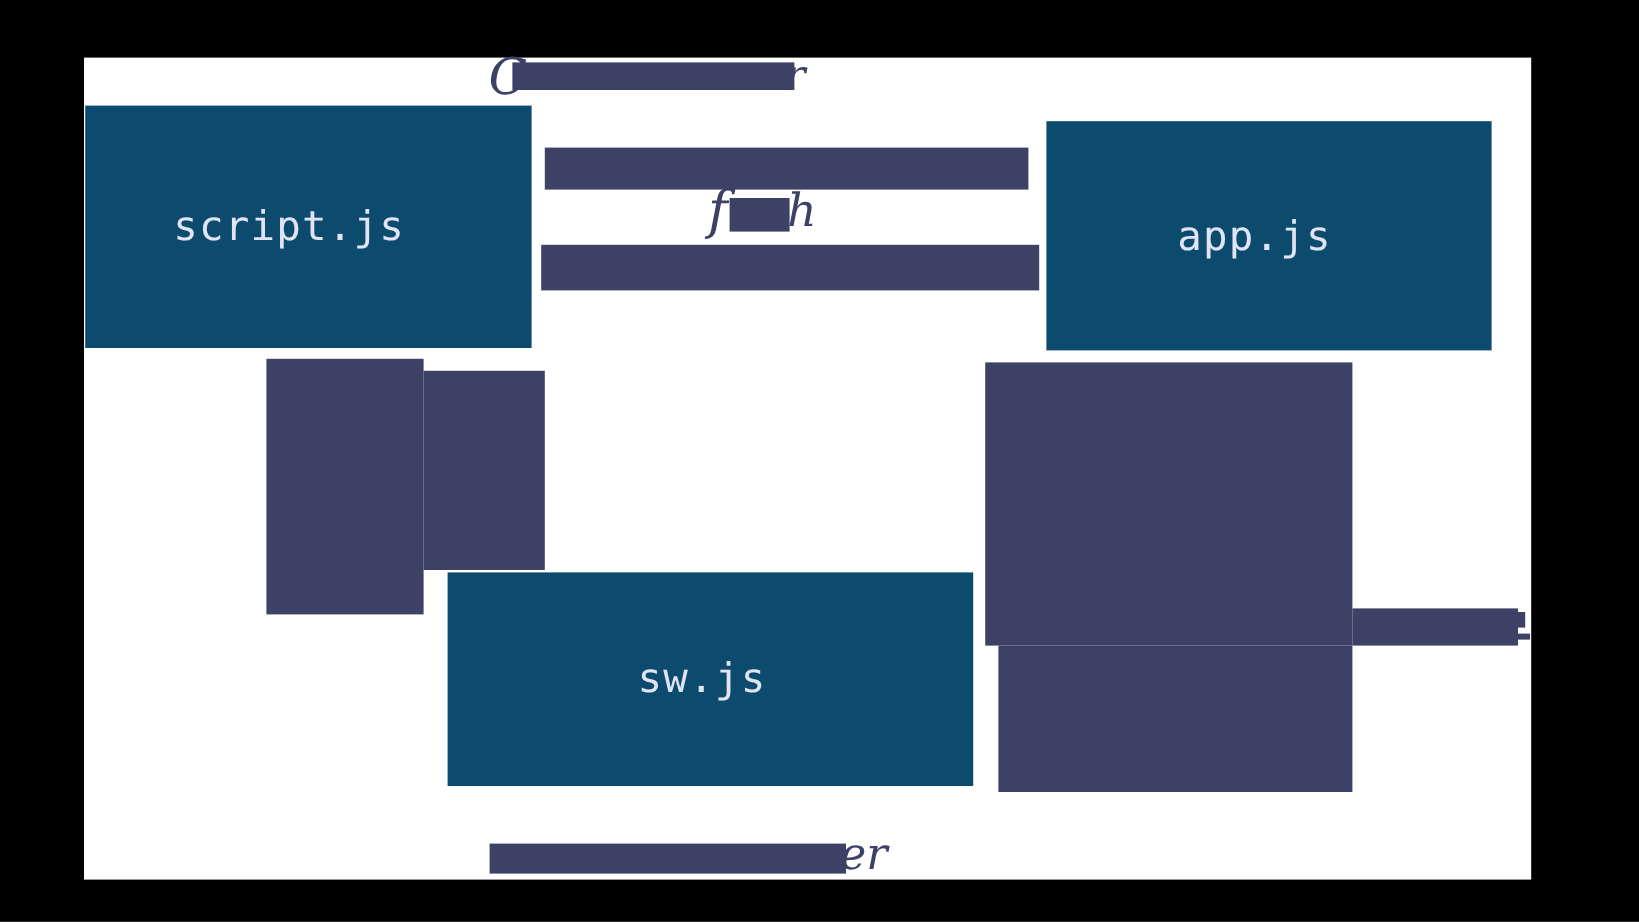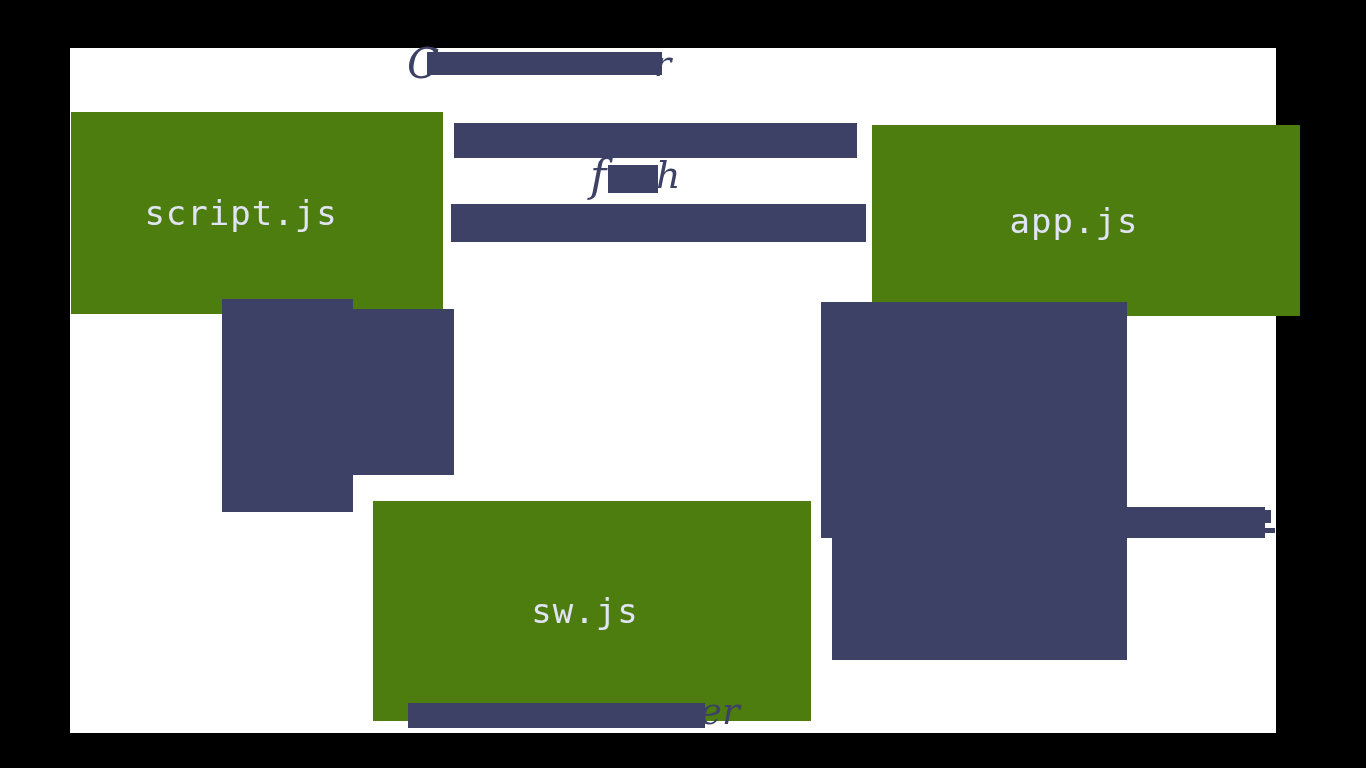--- a/index.html
+++ b/index.html
@@ -41,35 +41,35 @@
   .r-left-b      { left:283px;  top:261px; width:101px; height:166px; }
   .r-right-a     { left:751px;  top:254px; width:306px; height:236px; }
   .r-right-bar   { left:1057px; top:459px; width:138px; height:31px; }
   .r-right-b     { left:762px;  top:490px; width:295px; height:122px; }
   .r-frag-nub    { left:1195px; top:462px; width:6px;   height:13px; }
   .r-frag-tail   { left:1195px; top:480px; width:10px;  height:5px; }
   .r-bottom      { left:338px;  top:655px; width:297px; height:25px; }
 
   
   .filebox {
-    background:#4d7c0f;
-    display:flex; align-items:center; justify-content:center;margin-top:24px;
+    background:#0c4a6e;
+    display:flex; align-items:center; justify-content:center;
   }
   .filebox .lbl {
     font-family:"DejaVu Sans Mono", monospace;
     font-size:34px;
     color:#e0e4f4;
     letter-spacing:1px;
     white-space:nowrap;
   }
   .box-script { left:1px;   top:40px;  width:372px; height:202px; }
   .box-script .lbl { transform:translateX(-16px); }
-  .box-app    { left:802px; top:53px;  width:428px; height:191px; }
+  .box-app    { left:802px; top:53px;  width:371px; height:191px; }
   .box-app .lbl { transform:translateX(-12px); }
-  .box-sw     { left:303px; top:429px; width:438px; height:220px; }
+  .box-sw     { left:303px; top:429px; width:438px; height:178px; }
   .box-sw .lbl { transform:translateX(-7px); }
 </style>
 </head>
 <body>
 
 <div class="stage">
   <div class="canvas">
 
     <span class="abs hand title-c">C</span>
     <div class="abs redact r-title"></div>

